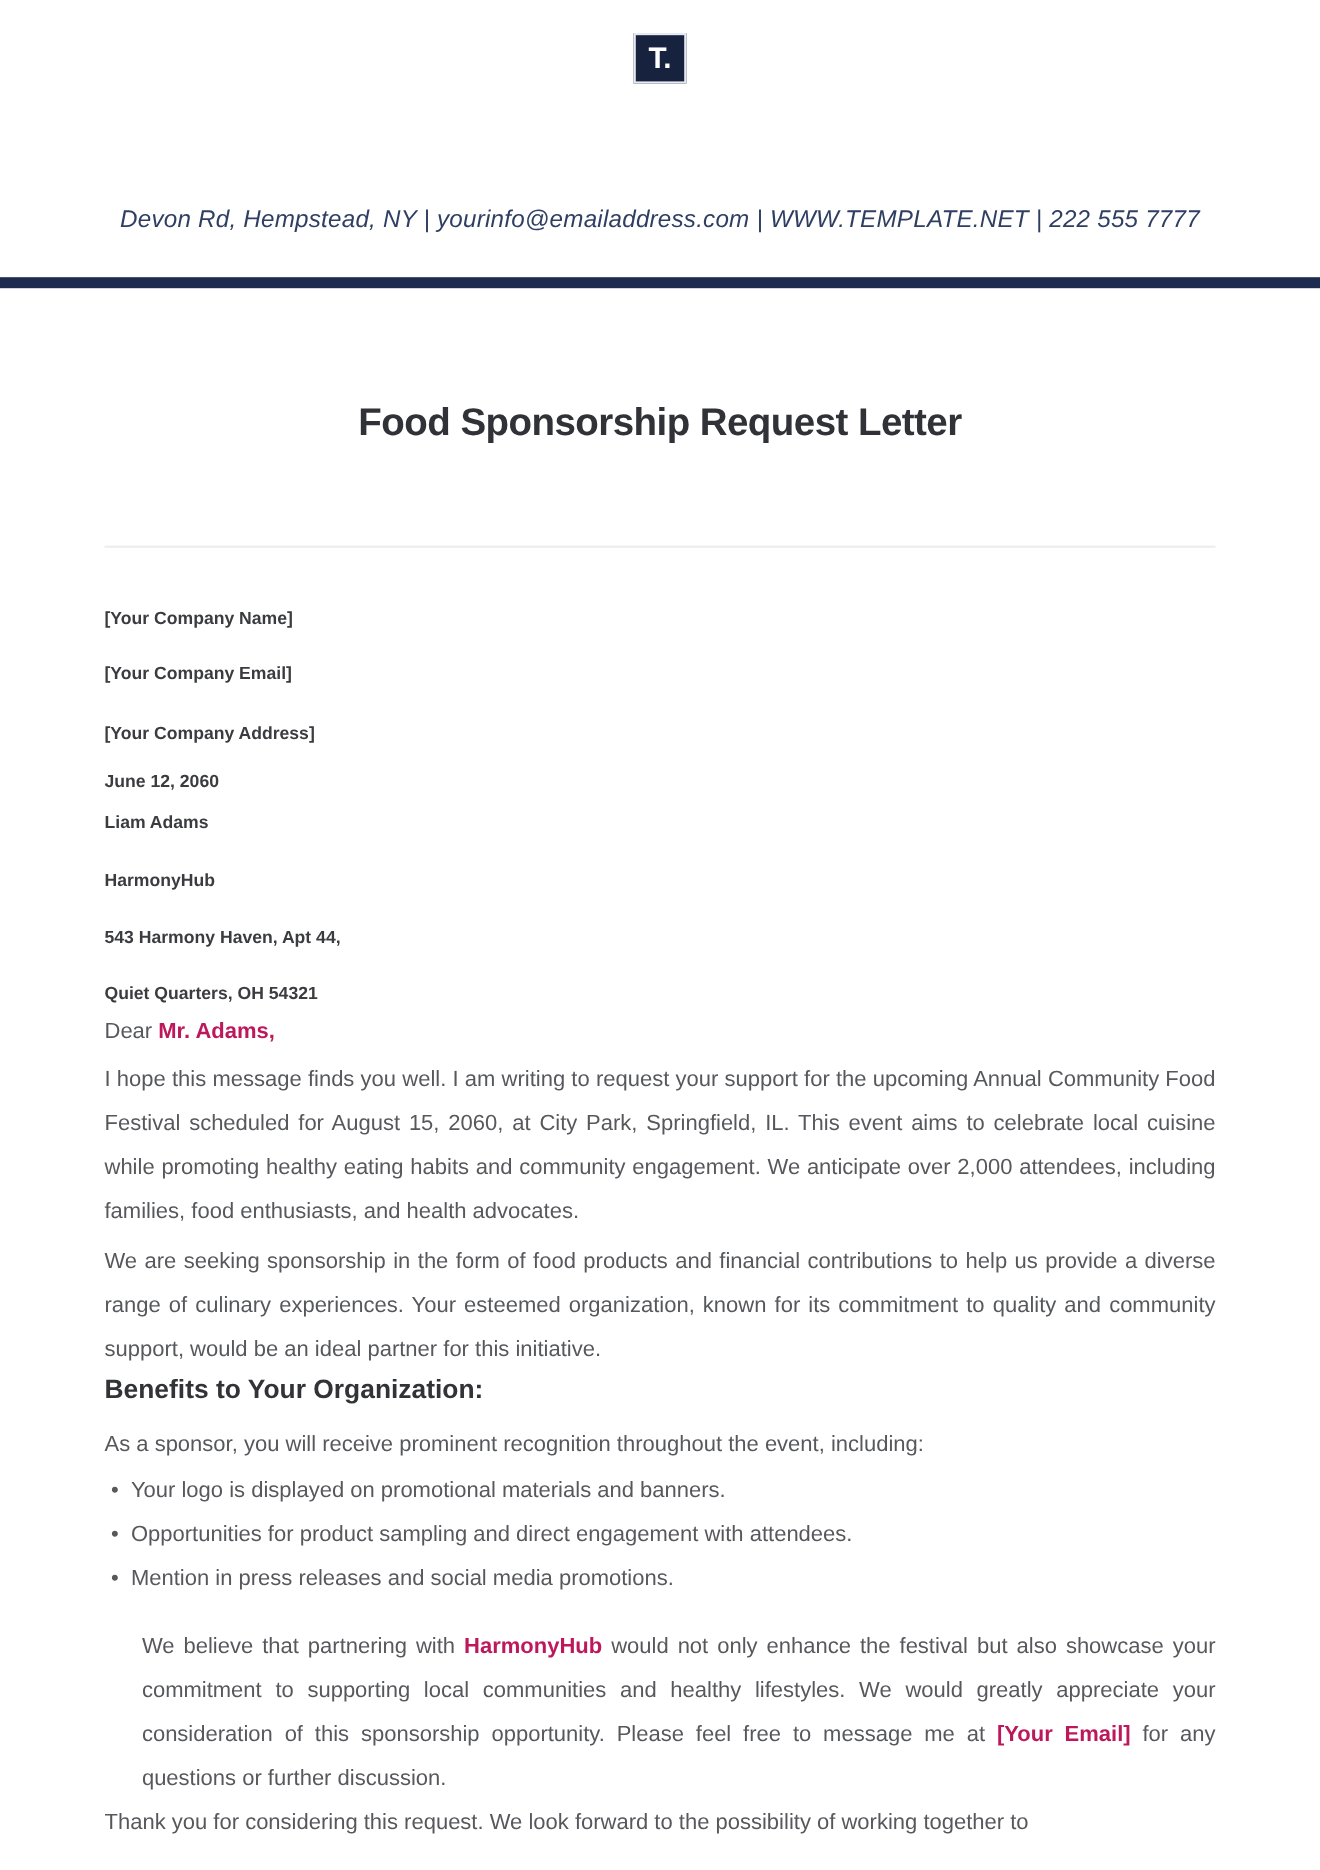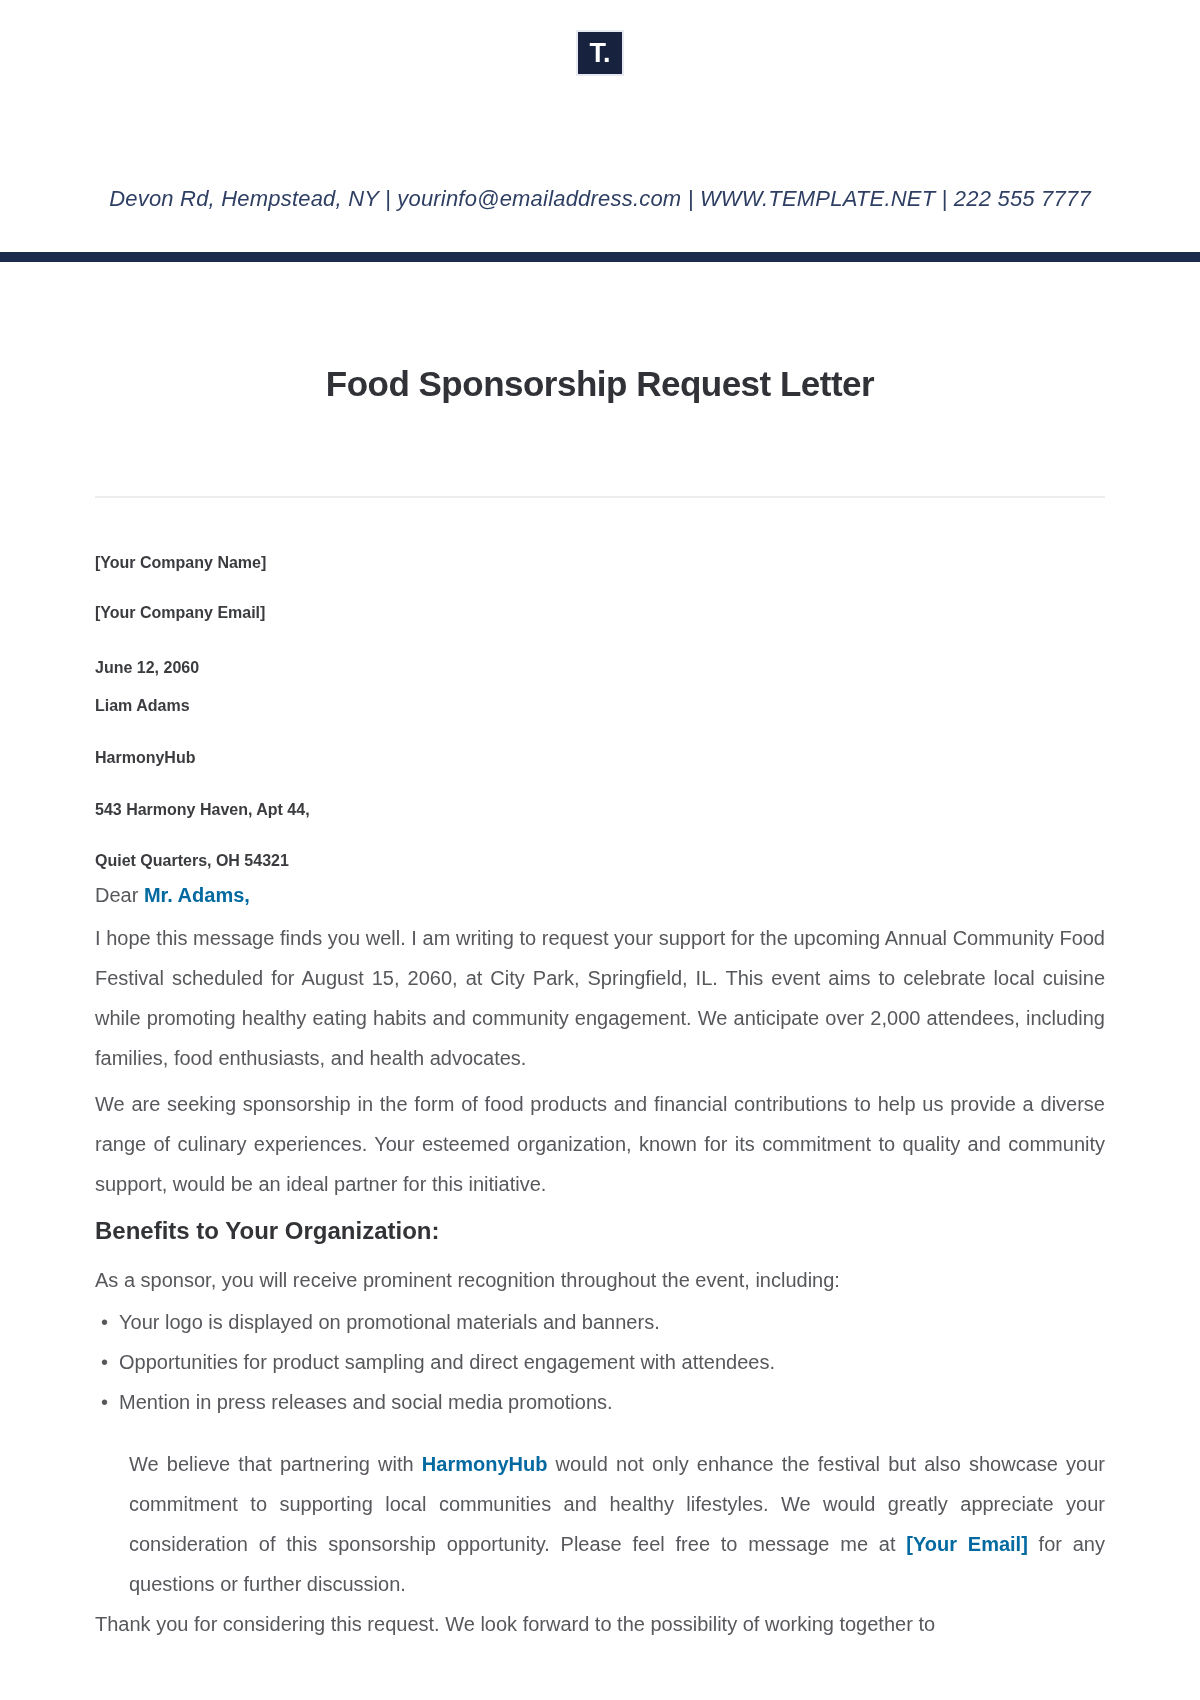--- a/index.html
+++ b/index.html
@@ -81,29 +81,28 @@
   .gap-4  { margin-bottom: 4px; }
   .gap-18 { margin-bottom: 18px; }
   .gap-17 { margin-bottom: 17px; }
 
   .salutation {
     line-height: 34px;
     color: #57585c;
   }
   .salutation .bold, .para .bold {
     font-weight: 700;
-    color: #0369a1;
+    color: #be185d;
   }
   .para {
     text-align: justify;
     line-height: 40px;
     margin-top: 6px;
   }
   .benefits-heading {
-    margin-top: 10px;
     font-size: 24px;
     line-height: 34px;
     font-weight: 700;
     color: #323337;
   }
   .benefits-intro {
     margin-top: 12px;
     line-height: 40px;
   }
   ul.benefits-list {
@@ -138,20 +137,21 @@
 
   <div class="navy-bar"></div>
 
   <h1 class="doc-title">Food Sponsorship Request Letter</h1>
   <div class="title-divider"></div>
 
   <div class="letter">
 
     <div class="sender-line gap-16">[Your Company Name]</div>
     <div class="sender-line gap-21">[Your Company Email]</div>
+    <div class="sender-line gap-9">[Your Company Address]</div>
     <div class="sender-line gap-4">June 12, 2060</div>
     <div class="sender-line gap-18">Liam Adams</div>
     <div class="sender-line gap-18">HarmonyHub</div>
     <div class="sender-line gap-17">543 Harmony Haven, Apt 44,</div>
     <div class="sender-line">Quiet Quarters, OH 54321</div>
 
     <div class="salutation"><span>Dear </span><span class="bold">Mr. Adams,</span></div>
 
     <p class="para">I hope this message finds you well. I am writing to request your support for the upcoming Annual Community Food Festival scheduled for August 15, 2060, at City Park, Springfield, IL. This event aims to celebrate local cuisine while promoting healthy eating habits and community engagement. We anticipate over 2,000 attendees, including families, food enthusiasts, and health advocates.</p>
 

